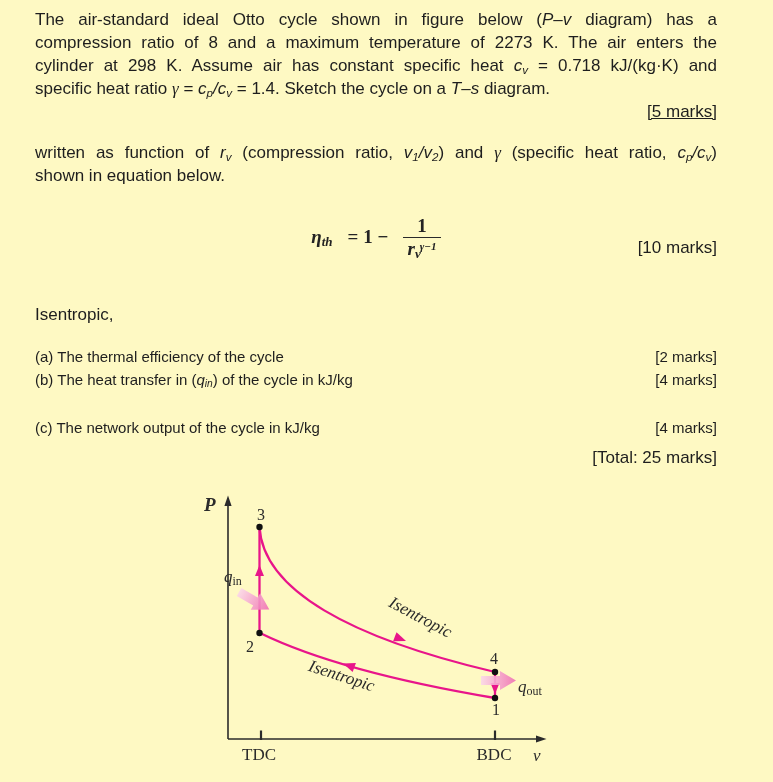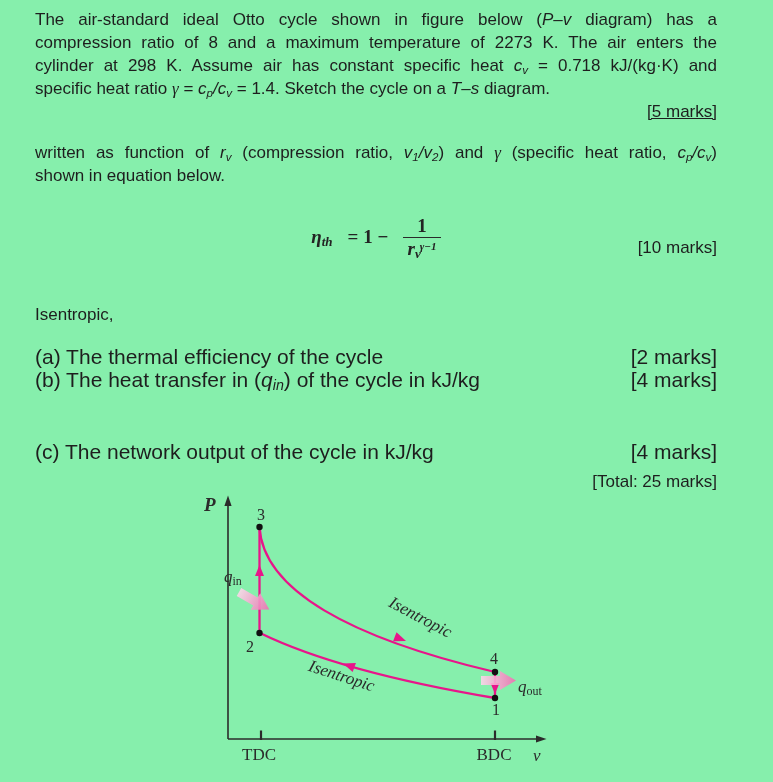--- a/index.html
+++ b/index.html
@@ -1,28 +1,28 @@
 <!DOCTYPE html>
 <html><head>
 <meta charset="utf-8">
 <style>
   html,body{margin:0;padding:0;background:#ffffff;}
-  .page{position:relative;width:773px;height:782px;background:#86efac;overflow:hidden;
+  .page{position:relative;width:773px;height:782px;background:#fef9c3;overflow:hidden;
         font-family:"Liberation Sans",sans-serif;color:#1e1e1e;}
   .para{position:absolute;left:35px;width:682px;font-size:17px;line-height:23px;}
   .jline{text-align:justify;text-align-last:justify;white-space:normal;}
   .jline.last{text-align-last:left;}
   .it{font-style:italic;}
   .greek{font-family:"Liberation Serif",serif;}
   sub{font-size:0.68em;vertical-align:-0.22em;line-height:0;}
   sup{font-size:0.68em;vertical-align:0.5em;line-height:0;}
   .marks{position:absolute;right:56px;font-size:17px;line-height:23px;text-align:right;}
   .intro{position:absolute;left:35px;font-size:17px;line-height:23px;}
   .item-row{position:absolute;left:35px;width:682px;display:flex;justify-content:space-between;
-            font-size:21px;line-height:23px;}
+            font-size:15px;line-height:23px;}
   
   .equation{position:absolute;left:35px;top:216px;width:682px;display:flex;justify-content:center;
             align-items:center;gap:15px;font-family:"Liberation Serif",serif;font-weight:700;
             font-size:19px;color:#232323;}
   .equation .eq-lhs sub{font-size:13px;}
   .frac{display:inline-flex;flex-direction:column;align-items:center;line-height:1.05;}
   .frac .bar{align-self:stretch;height:0;border-top:1.8px solid #2a2a2a;margin:1px 0 1px 0;}
   .frac .num{padding:0 14px;}
   .frac .den sub{font-size:13px;}
   .frac .den sup{font-size:11px;margin-left:-1px;vertical-align:0.45em;}
@@ -61,26 +61,26 @@
   <div class="intro" style="top:303px;">Isentropic,</div>
 
   <div class="item-row" style="top:345px;">
     <span><span>(a) The thermal efficiency of the cycle</span></span>
     <span>[2 marks]</span>
   </div>
   <div class="item-row" style="top:368px;">
     <span><span>(b) The heat transfer in (</span><span class="it">q</span><sub class="it">in</sub><span>) of the cycle in kJ/kg</span></span>
     <span>[4 marks]</span>
   </div>
-  <div class="item-row" style="top:440px;">
+  <div class="item-row" style="top:416px;">
     <span><span>(c) The network output of the cycle in kJ/kg</span></span>
     <span>[4 marks]</span>
   </div>
 
-  <div class="marks" style="top:470px;">[Total: 25 marks]</div>
+  <div class="marks" style="top:446px;">[Total: 25 marks]</div>
 
   <svg style="left:195px;top:485px;" width="375" height="292" viewBox="195 485 375 292">
     <defs>
       <linearGradient id="fatpink" x1="0" y1="0" x2="1" y2="0">
         <stop offset="0" stop-color="#fbd7e9"></stop>
         <stop offset="1" stop-color="#ef6fb2"></stop>
       </linearGradient>
     </defs>
 
     <line x1="228" y1="739" x2="228" y2="503" stroke="#2b2b2b" stroke-width="1.6"></line>

